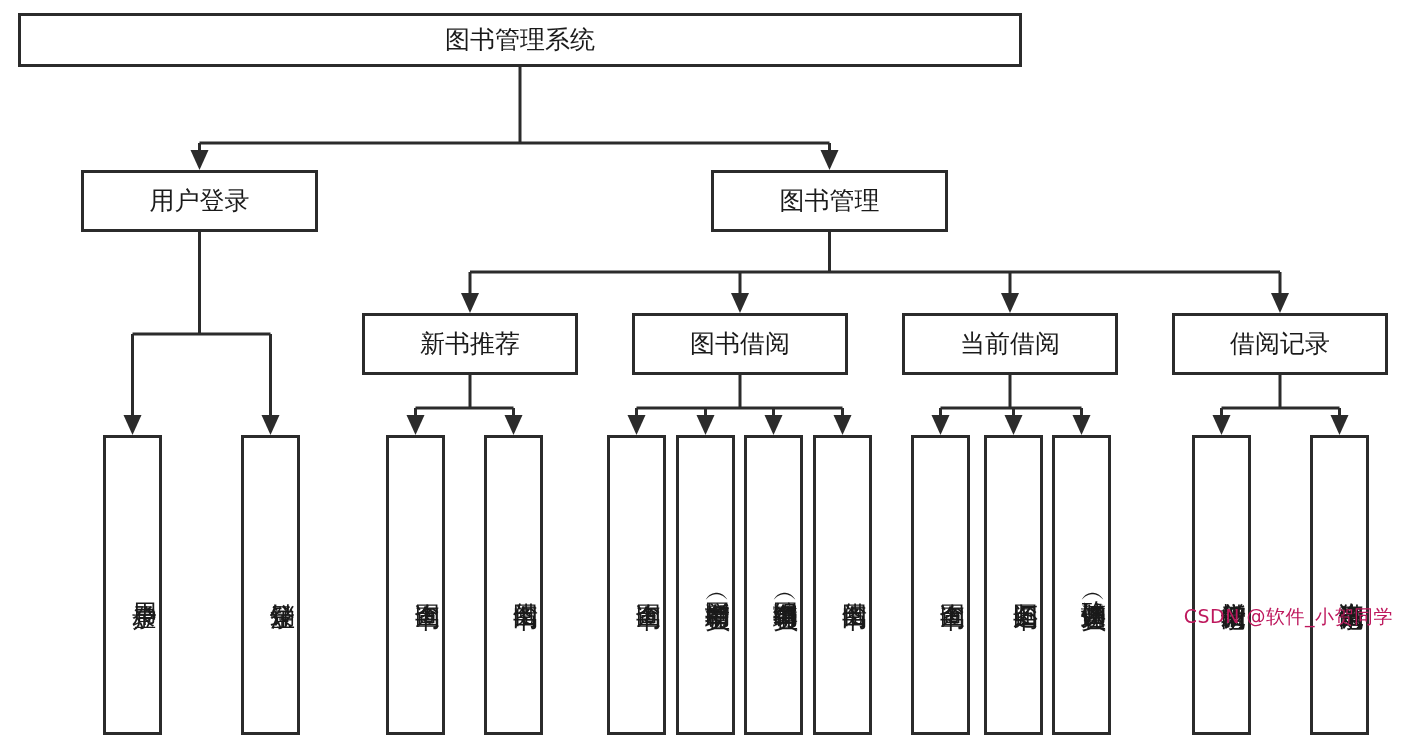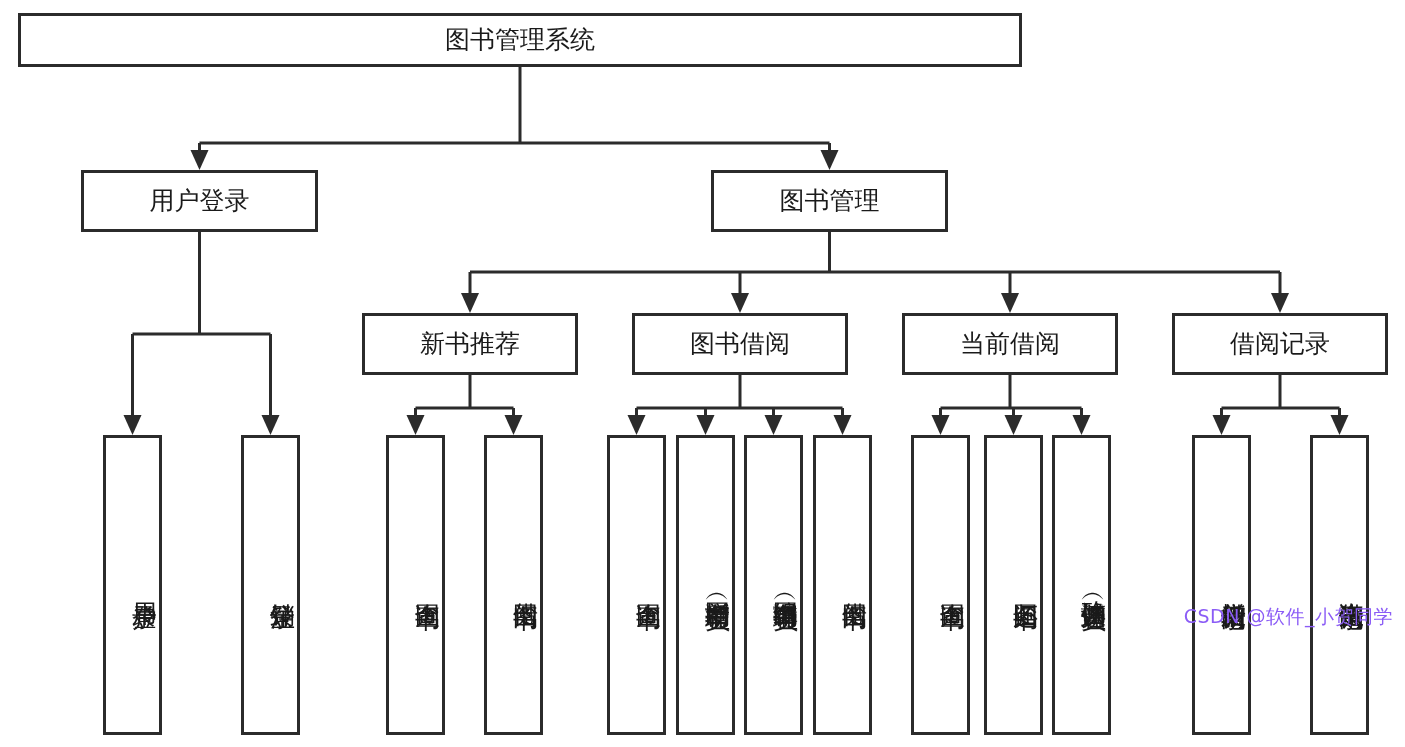--- a/index.html
+++ b/index.html
@@ -70,21 +70,21 @@
     height: 100%;
     text-align: center;
     letter-spacing: 1px;
   }
   .watermark {
     position: absolute;
     right: 12px;
     bottom: 6px;
     font-family: "DejaVu Sans", "Liberation Sans", sans-serif;
     font-size: 19px;
-    color: #8b5cf6;
+    color: #be185d;
     letter-spacing: 0.5px;
     white-space: nowrap;
     pointer-events: none;
     user-select: none;
   }
 </style>
 </head>
 <body>
 
 <div id="diagram-root">

